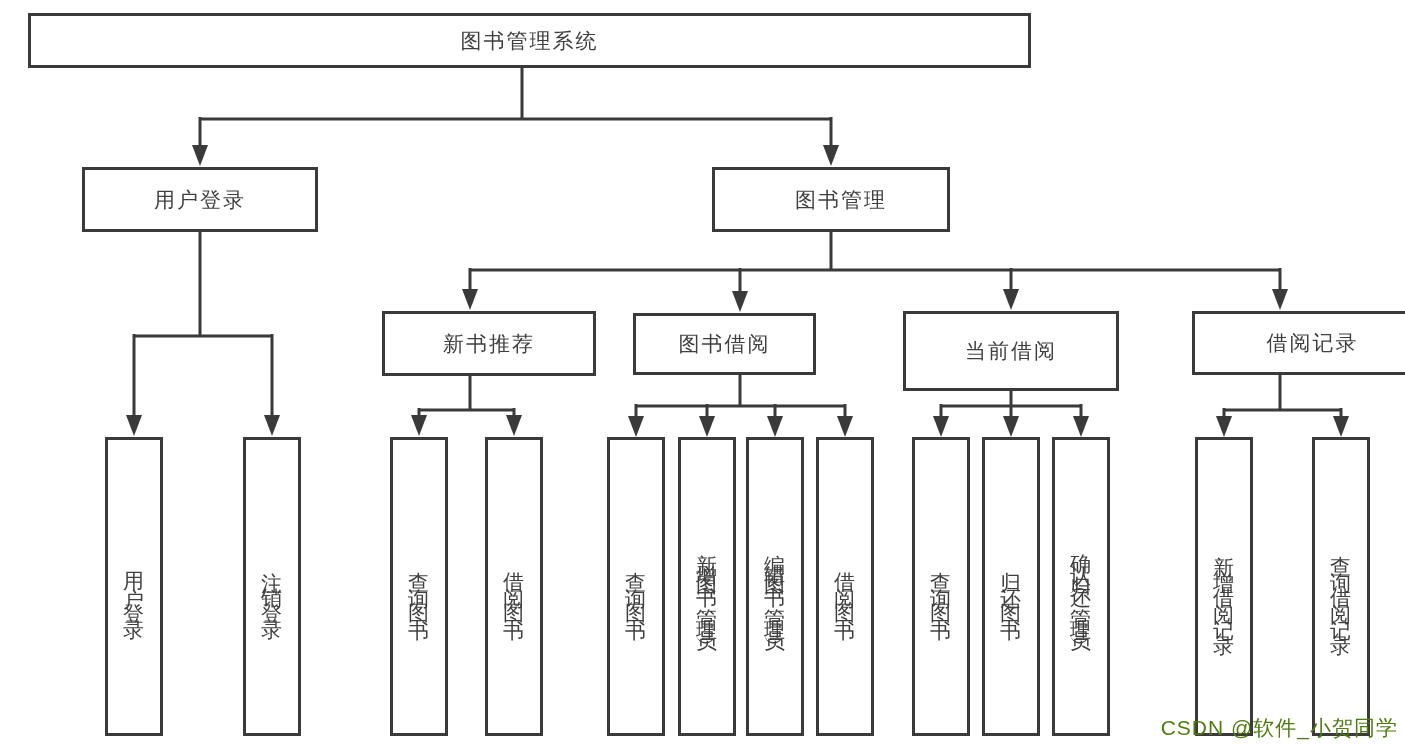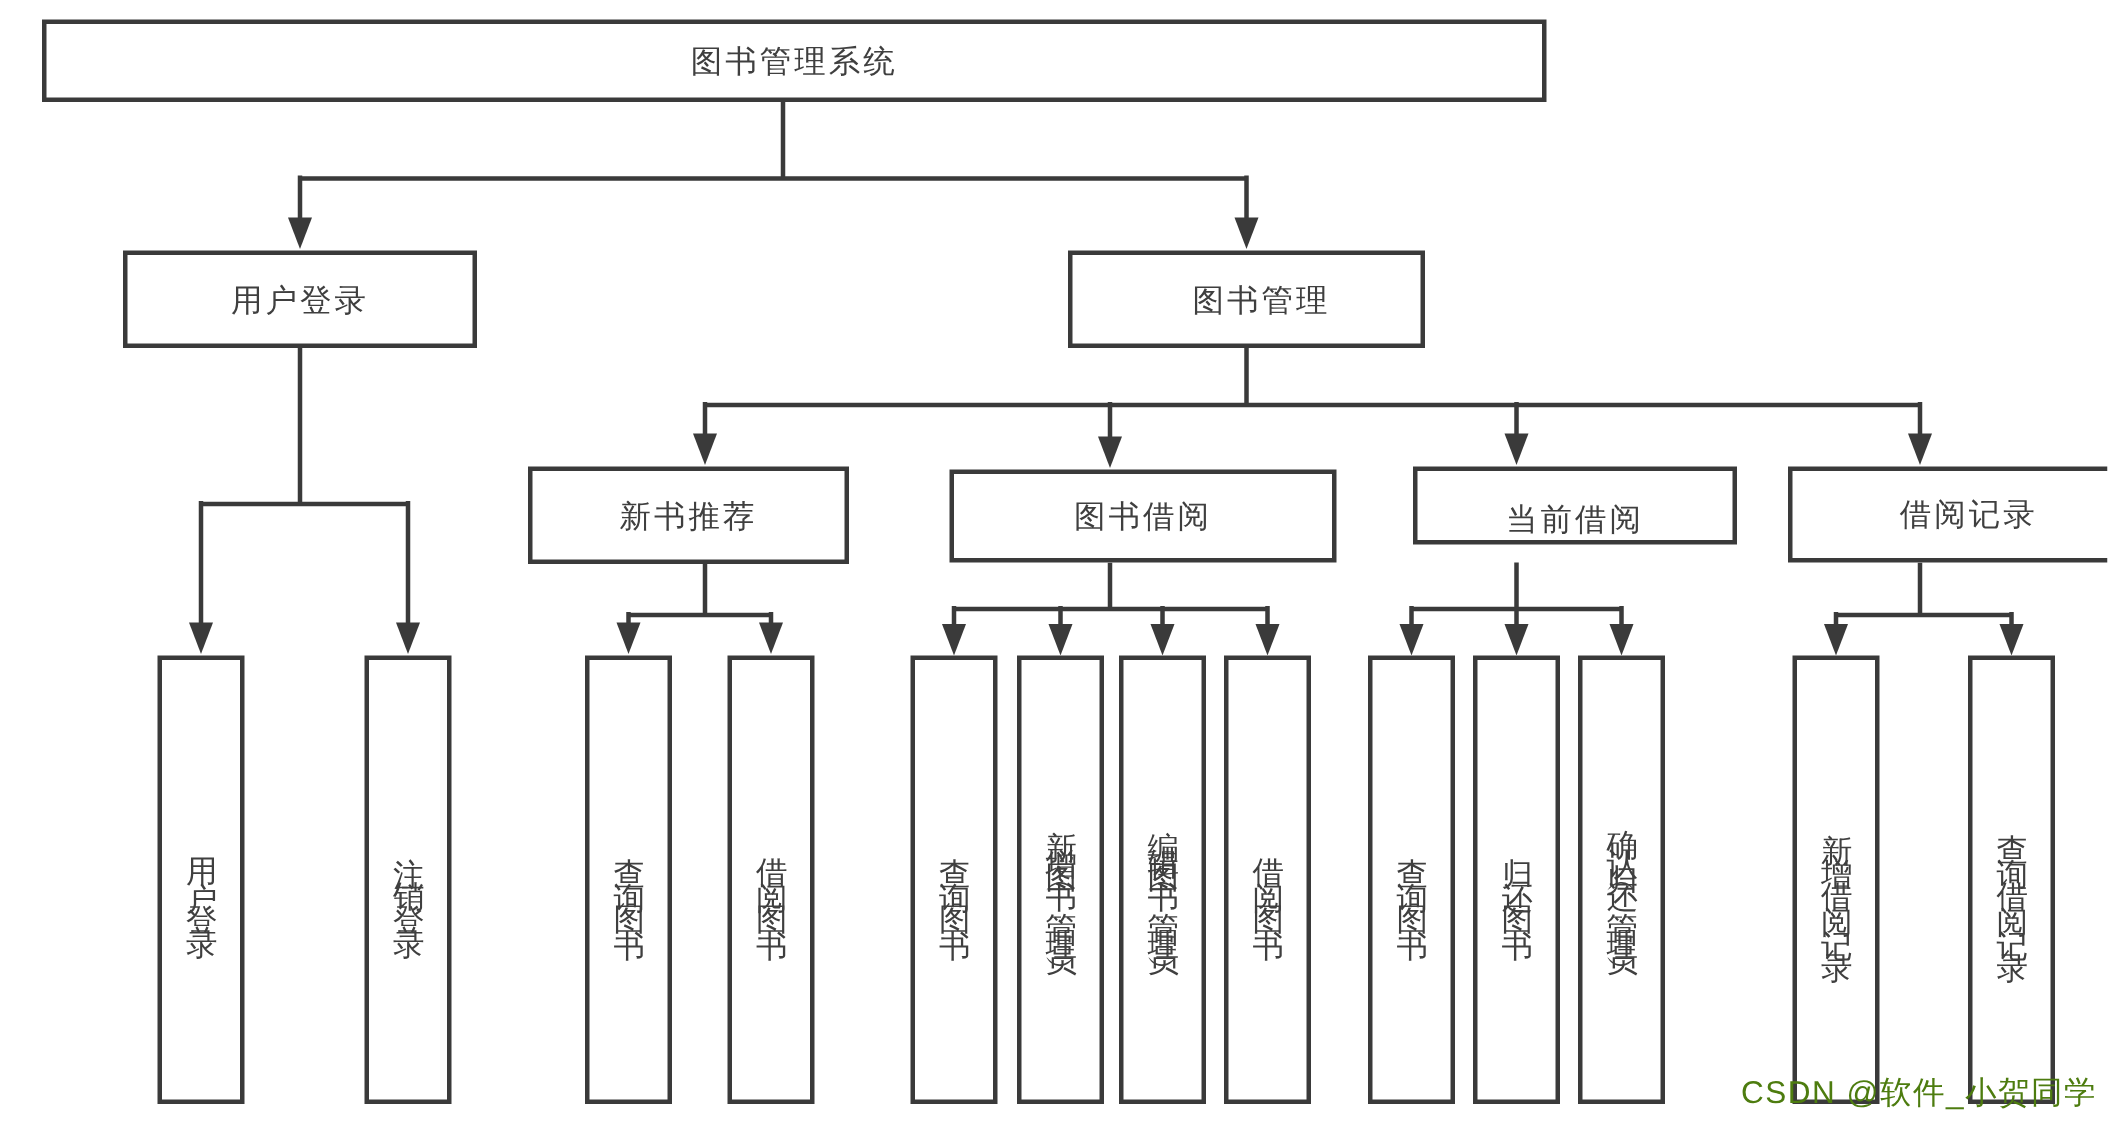--- a/index.html
+++ b/index.html
@@ -10,23 +10,23 @@
   .wires{position:absolute;left:0;top:0;width:1405px;height:747px;}
   .node{
     position:absolute;background:#ffffff;border:3px solid #3a3a3a;
     box-sizing:border-box;display:flex;align-items:center;justify-content:center;
     color:#3f3f3f;
   }
   .h-node{font-size:21px;letter-spacing:2px;white-space:nowrap;}
   .root{left:28px;top:13px;width:1003px;height:55px;}
   .lv2-login{left:82px;top:167px;width:236px;height:65px;}
   .lv2-mgmt{left:712px;top:167px;width:238px;height:65px;padding-left:20px;}
-  .lv3-newbook{left:352px;top:311px;width:214px;height:65px;align-items:center;}
-  .lv3-borrow{left:633px;top:313px;width:258px;height:62px;}
-  .lv3-current{left:942px;top:311px;width:216px;height:52px;align-items:flex-end;}
+  .lv3-newbook{left:382px;top:311px;width:214px;height:65px;align-items:center;}
+  .lv3-borrow{left:633px;top:313px;width:183px;height:62px;}
+  .lv3-current{left:903px;top:311px;width:216px;height:80px;}
   .lv3-records{left:1172px;top:311px;width:241px;height:64px;margin-left:20px;}
   .leaf{top:437px;width:58px;height:299px;}
   .v-text{
     writing-mode:vertical-rl;text-orientation:mixed;
     font-size:21px;line-height:1;white-space:nowrap;color:#3f3f3f;
   }
   .watermark{
     position:absolute;top:714px;right:7px;z-index:5;
     font-size:21px;color:#4d7c0f;letter-spacing:1px;white-space:nowrap;
   }

